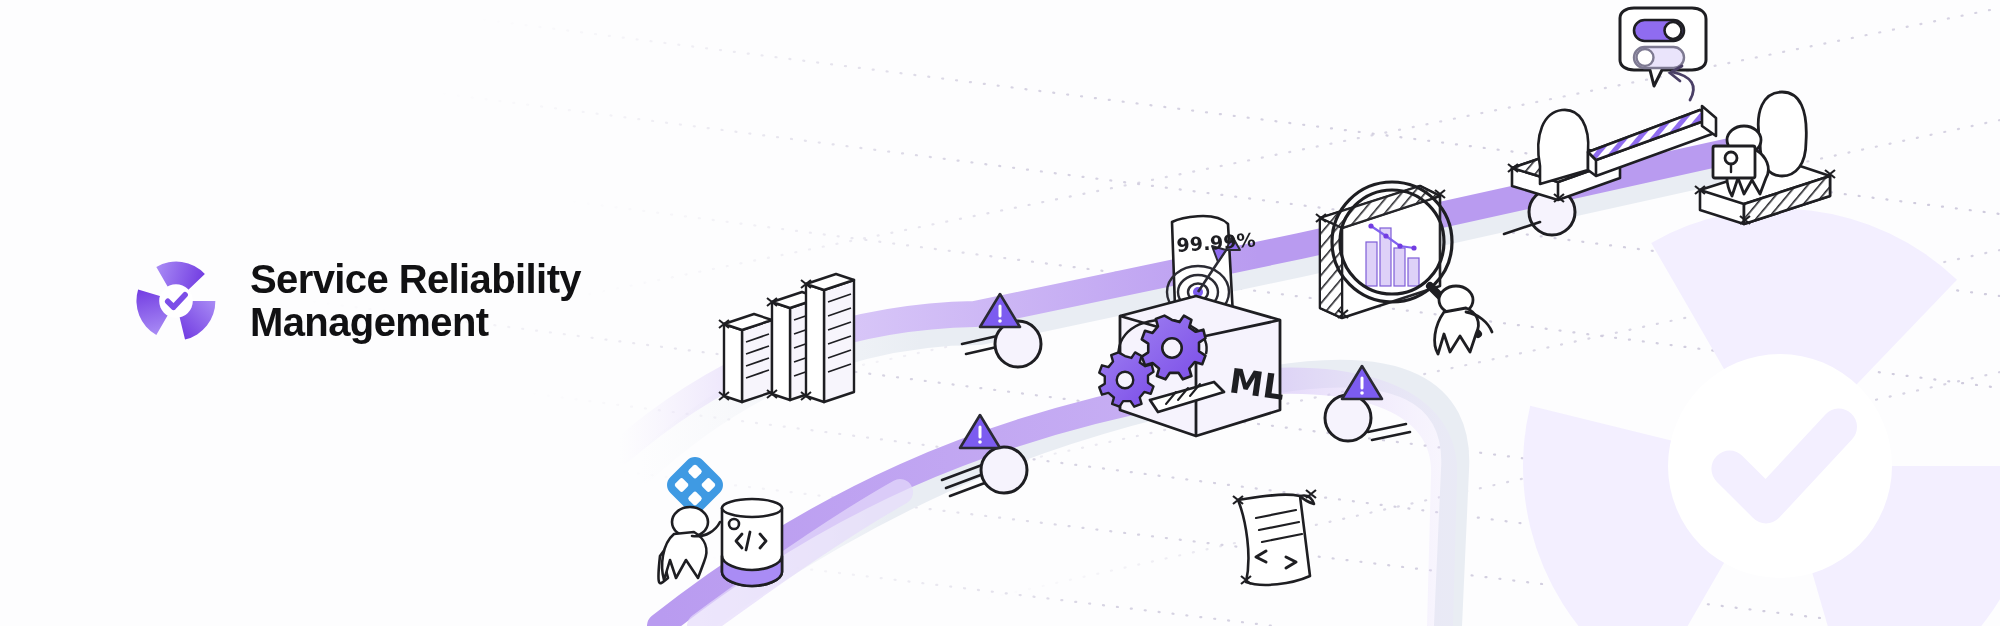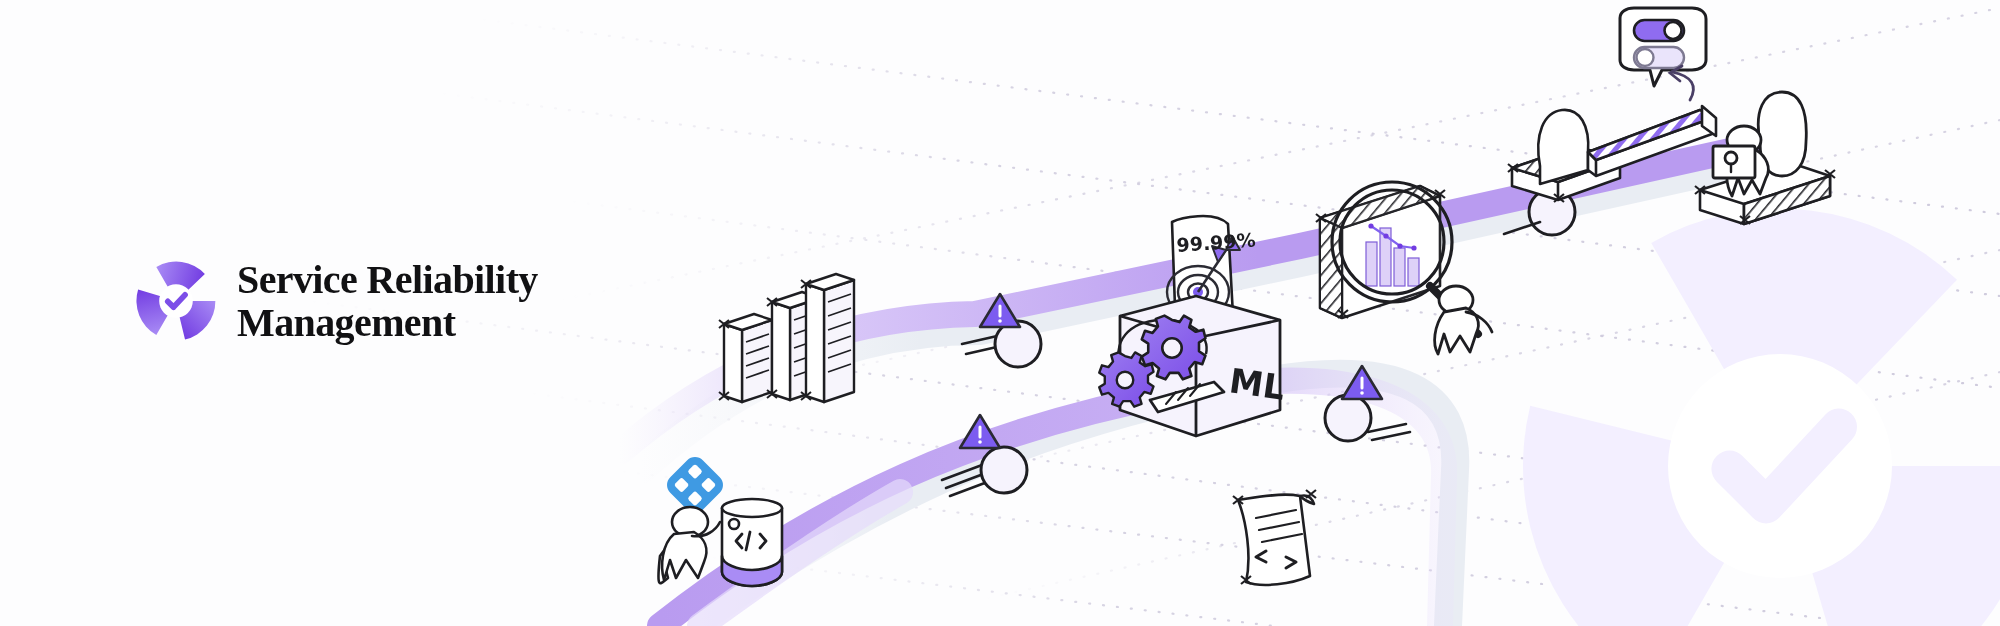--- a/index.html
+++ b/index.html
@@ -9,21 +9,21 @@
     background:#ffffff;
     font-family:"Liberation Sans","DejaVu Sans",sans-serif;
   }
   #stage{position:relative;width:2000px;height:626px;overflow:hidden;background:#fdfdfe;}
   #bg-svg,#art-svg{position:absolute;left:0;top:0;width:2000px;height:626px;}
   #bg-svg{z-index:1;}
   #watermark-wrap{position:absolute;right:-60px;bottom:-120px;width:560px;height:560px;z-index:2;}
   #art-svg{z-index:3;}
   #brand{
     position:absolute;left:135px;top:258px;z-index:6;
-    display:flex;align-items:center;gap:20px;font-family:Liberation Serif, serif;
+    display:flex;align-items:center;gap:33px;
   }
   #brand-logo{width:82px;height:82px;flex:0 0 82px;}
   #brand-text{
     font-size:40px;line-height:1.08;font-weight:700;color:#111113;
     letter-spacing:-0.6px;white-space:pre-line;
   }
   .nosel{user-select:none;}
 </style>
 </head>
 <body>

